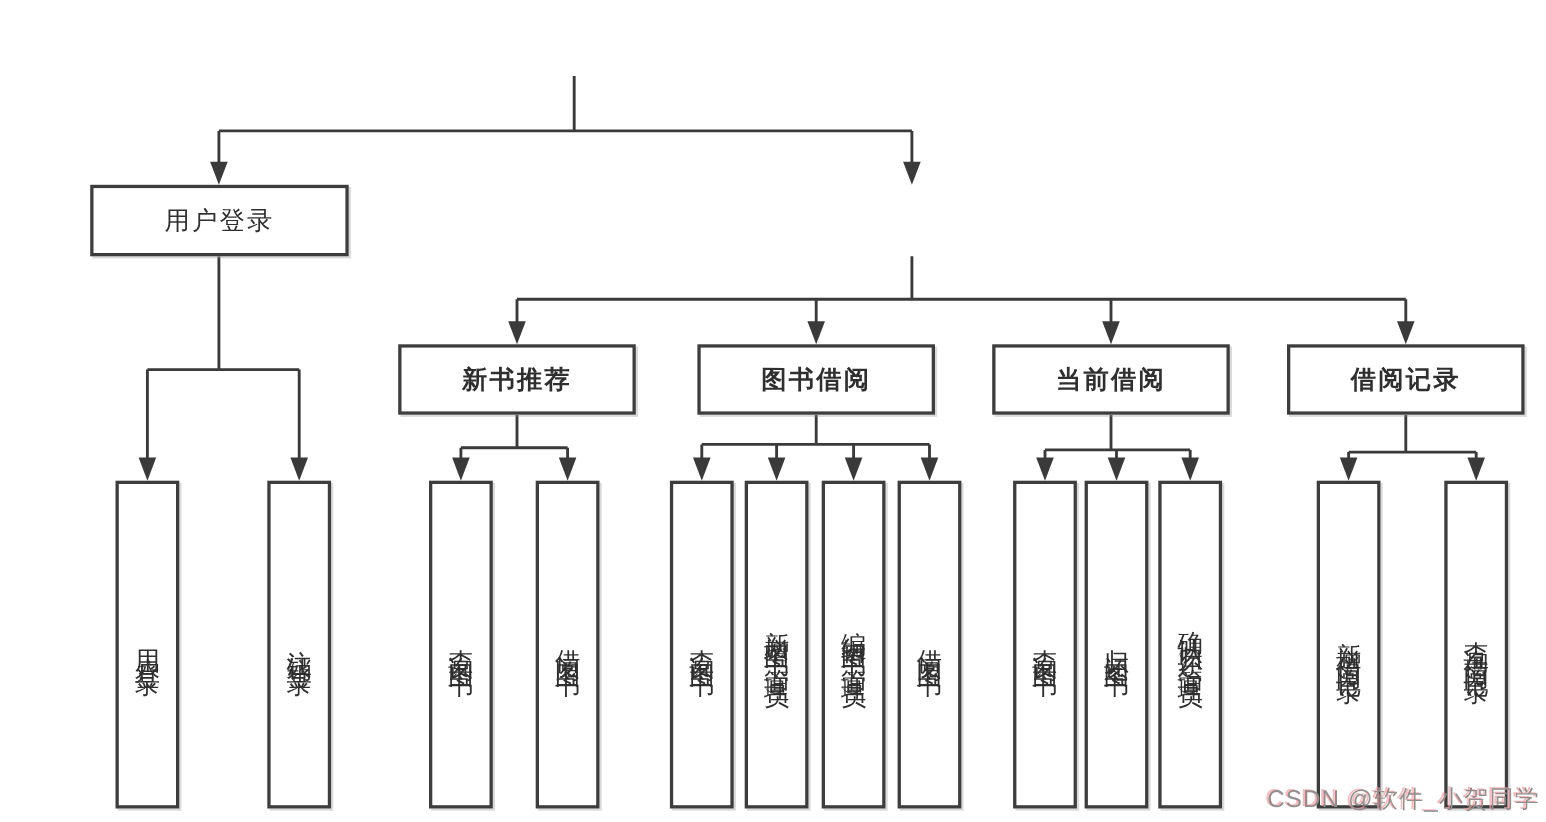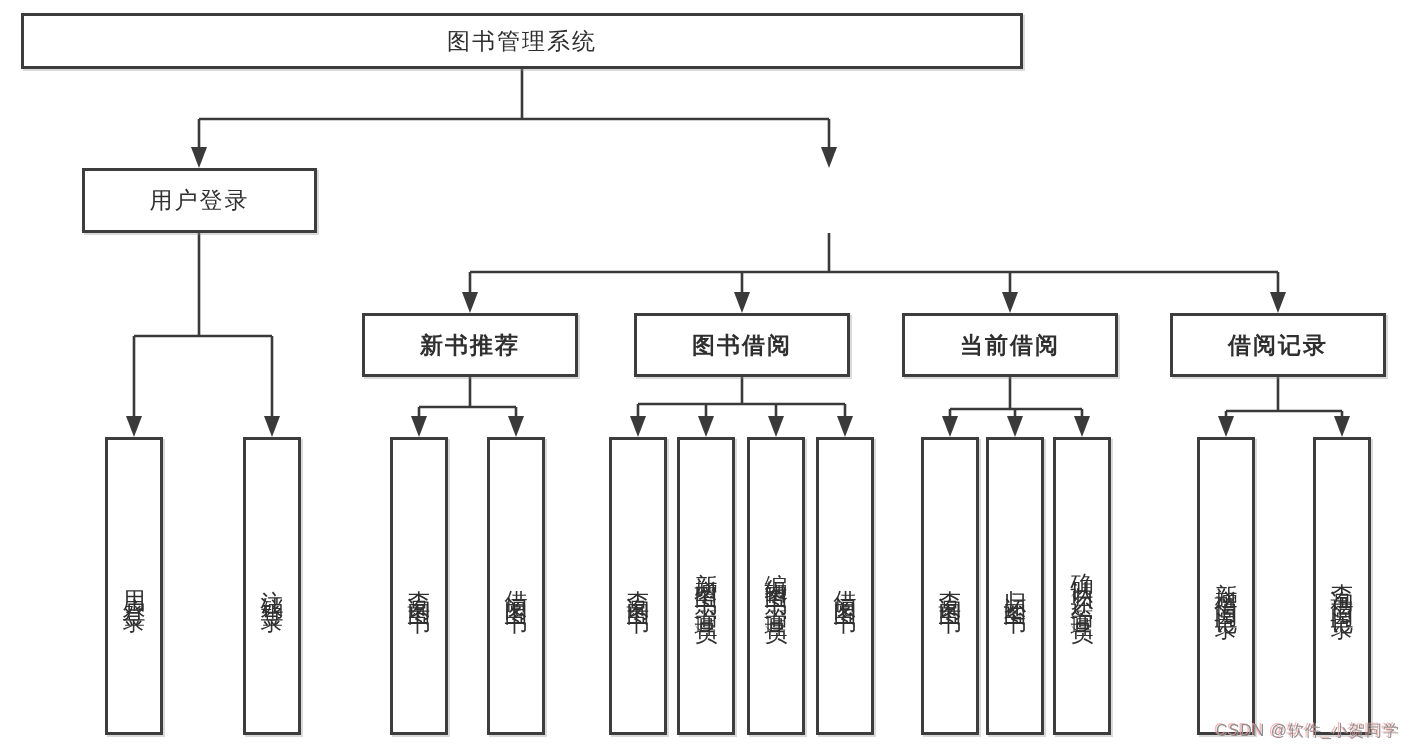--- a/index.html
+++ b/index.html
@@ -39,21 +39,21 @@
     writing-mode: vertical-rl;
     text-orientation: mixed;
     letter-spacing: 7px;
     line-height: 1;
     white-space: nowrap;
   }
   #watermark {
     position: absolute;
     right: 5px;
     bottom: 5px;
-    font-size: 16px;
+    font-size: 22px;
     color: #8f8f8f;
     letter-spacing: 1px;
     text-shadow: -2px -1px 0 rgba(248,160,160,0.75);
     z-index: 3;
     white-space: nowrap;
   }
 </style>
 </head>
 <body>
 
@@ -92,23 +92,20 @@
       <polygon points="768,416 784,416 776,437"></polygon>
       <polygon points="837,416 853,416 845,437"></polygon>
       <polygon points="942,416 958,416 950,437"></polygon>
       <polygon points="1007,416 1023,416 1015,437"></polygon>
       <polygon points="1074,416 1090,416 1082,437"></polygon>
       <polygon points="1218,416 1234,416 1226,437"></polygon>
       <polygon points="1334,416 1350,416 1342,437"></polygon>
     </g>
   </svg>
 
-  <div class="box root">
-    <span>图书管理系统</span>
-  </div>
 
   <div class="box lvl1" style="left:82px;">
     <span>用户登录</span>
   </div>
 
   <div class="box lvl2" style="left:362px;">
     <span>新书推荐</span>
   </div>
   <div class="box lvl2" style="left:634px;">
     <span>图书借阅</span>

